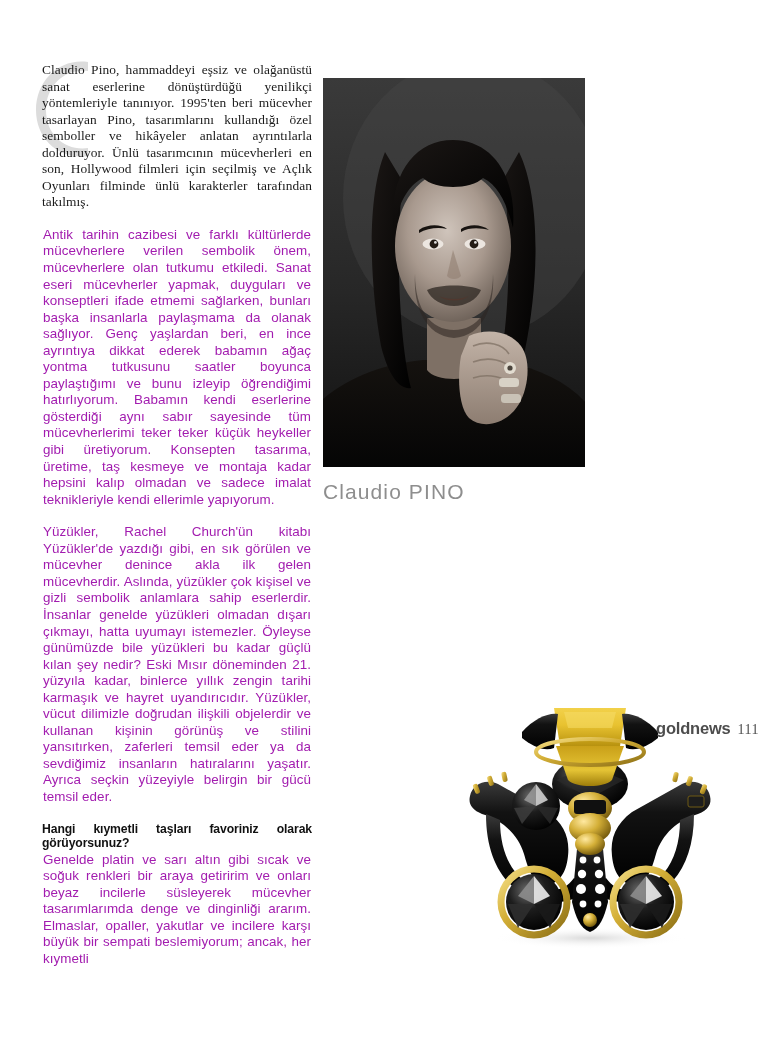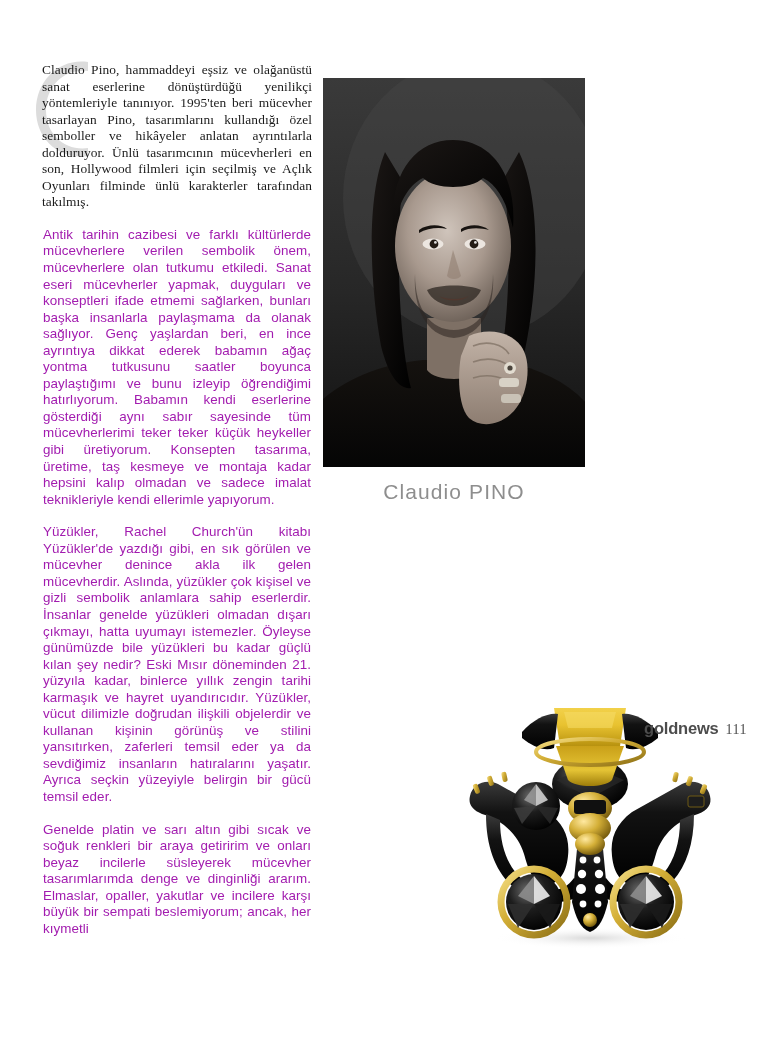--- a/index.html
+++ b/index.html
@@ -93,21 +93,20 @@
     height: 389px;
     display: block;
     overflow: hidden;
     position: relative;
     background: #2b2b2b;
   }
   #portrait-photo svg { display: block; }
 
   #portrait-caption {
     margin-top: 13px;
-    text-align: center;
     font-family: "Liberation Sans", sans-serif;
     font-size: 21px;
     font-weight: 300;
     letter-spacing: 1.1px;
     color: #8e8e8e;
     white-space: nowrap;
   }
 
   
   #ring-figure {
@@ -115,21 +114,21 @@
     left: 452px;
     top: 688px;
     width: 276px;
     height: 266px;
   }
   #ring-figure svg { display: block; }
 
   
   #page-footer {
     position: absolute;
-    right: 33px;
+    right: 21px;
     bottom: 52px;
     display: flex;
     align-items: baseline;
     gap: 7px;
   }
   #footer-brand {
     font-family: "Liberation Sans", sans-serif;
     font-size: 16.5px;
     font-weight: bold;
     color: #4d4d4d;
@@ -157,20 +156,21 @@
 
     <div class="qa-block">
       <p class="answer">Antik tarihin cazibesi ve farklı kültürlerde mücevherlere verilen sembolik önem, mücevherlere olan tutkumu etkiledi. Sanat eseri mücevherler yapmak, duyguları ve konseptleri ifade etmemi sağlarken, bunları başka insanlarla paylaşmama da olanak sağlıyor. Genç yaşlardan beri, en ince ayrıntıya dikkat ederek babamın ağaç yontma tutkusunu saatler boyunca paylaştığımı ve bunu izleyip öğrendiğimi hatırlıyorum. Babamın kendi eserlerine gösterdiği aynı sabır sayesinde tüm mücevherlerimi teker teker küçük heykeller gibi üretiyorum. Konsepten tasarıma, üretime, taş kesmeye ve montaja kadar hepsini kalıp olmadan ve sadece imalat teknikleriyle kendi ellerimle yapıyorum.</p>
     </div>
 
     <div class="qa-block">
       <p class="answer">Yüzükler, Rachel Church'ün kitabı Yüzükler'de yazdığı gibi, en sık görülen ve mücevher denince akla ilk gelen mücevherdir. Aslında, yüzükler çok kişisel ve gizli sembolik anlamlara sahip eserlerdir. İnsanlar genelde yüzükleri olmadan dışarı çıkmayı, hatta uyumayı istemezler. Öyleyse günümüzde bile yüzükleri bu kadar güçlü kılan şey nedir? Eski Mısır döneminden 21. yüzyıla kadar, binlerce yıllık zengin tarihi karmaşık ve hayret uyandırıcıdır. Yüzükler, vücut dilimizle doğrudan ilişkili objelerdir ve kullanan kişinin görünüş ve stilini yansıtırken, zaferleri temsil eder ya da sevdiğimiz insanların hatıralarını yaşatır. Ayrıca seçkin yüzeyiyle belirgin bir gücü temsil eder.</p>
     </div>
 
     <div class="qa-block">
+      <p class="question">Hangi kıymetli taşları favoriniz olarak görüyorsunuz?</p>
       <p class="answer last">Genelde platin ve sarı altın gibi sıcak ve soğuk renkleri bir araya getiririm ve onları beyaz incilerle süsleyerek mücevher tasarımlarımda denge ve dinginliği ararım. Elmaslar, opaller, yakutlar ve incilere karşı büyük bir sempati beslemiyorum; ancak, her kıymetli</p>
     </div>
 
   </div>
 
   <figure id="portrait-figure" style="margin:0;">
     <div id="portrait-photo">
       <svg width="262" height="389" viewBox="0 0 262 389" aria-hidden="true">
         <defs>
           <linearGradient id="bgGrad" x1="0" y1="0" x2="0" y2="1">

